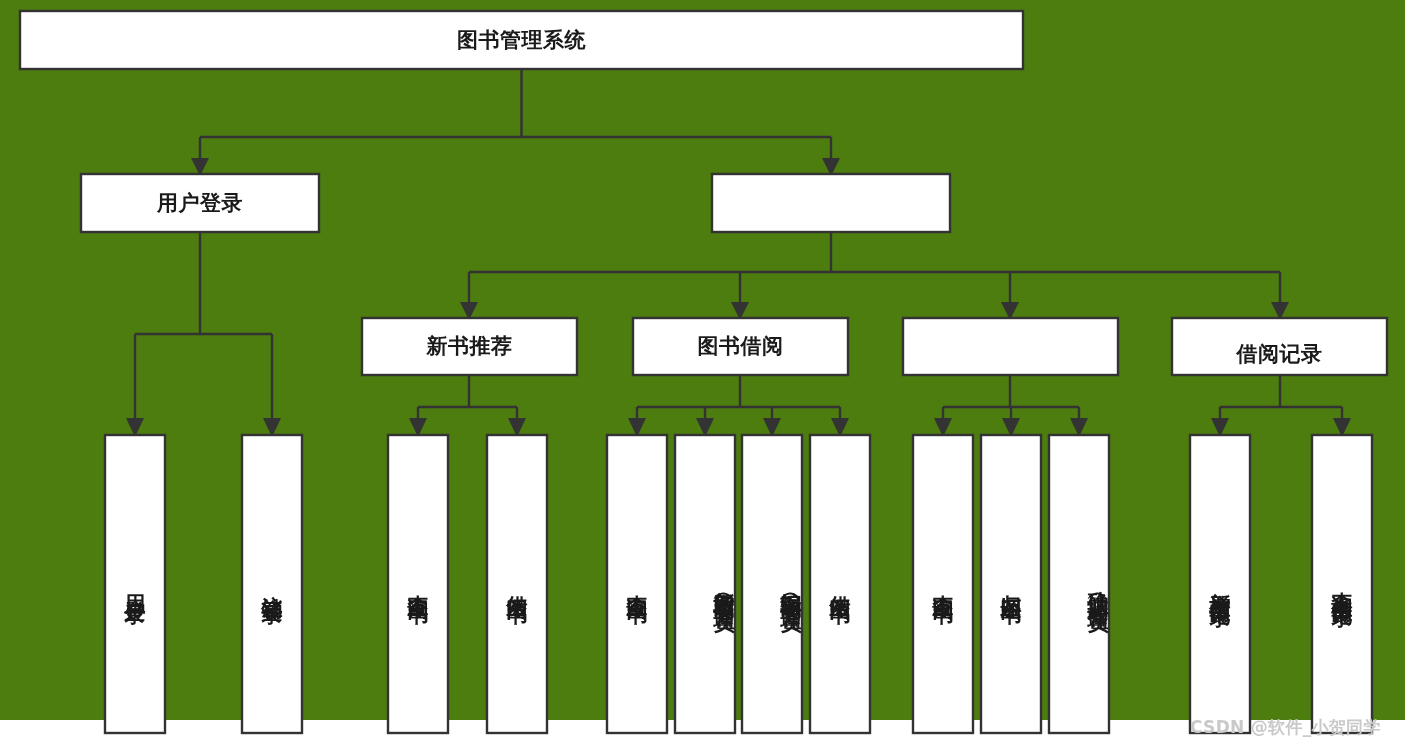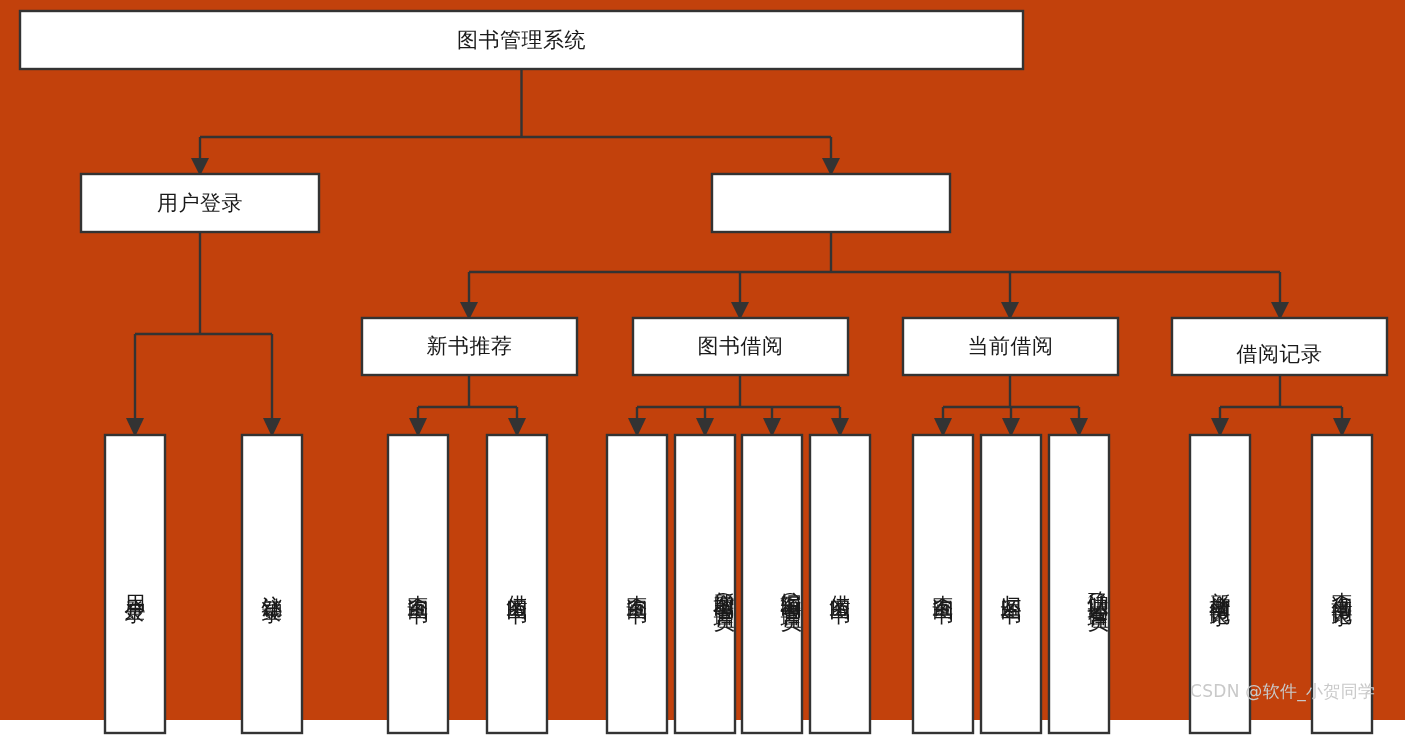--- a/index.html
+++ b/index.html
@@ -10,21 +10,22 @@
   body {
     width: 1405px;
     height: 747px;
     font-family: "DejaVu Sans", "Liberation Sans", sans-serif;
     overflow: hidden;
   }
   #diagram-root {
     position: relative;
     width: 1405px;
     height: 720px;
-    background: #c2410c;
+    background: #4d7c0f;
+    font-weight: bold;
   }
   svg#tree-svg {
     position: absolute;
     left: 0;
     top: 0;
     width: 1405px;
     height: 747px;
   }
   .node-box {
     fill: #ffffff;
@@ -180,32 +181,31 @@
     <rect class="node-box" x="1190" y="435" width="60" height="298"></rect>
     <rect class="node-box" x="1312" y="435" width="60" height="298"></rect>
   </svg>
 
   <div class="node-label-h" style="left:20px; top:11px; width:1003px; height:58px;">图书管理系统</div>
 
   <div class="node-label-h" style="left:81px; top:174px; width:238px; height:58px;">用户登录</div>
 
   <div class="node-label-h" style="left:362px; top:318px; width:215px; height:57px;">新书推荐</div>
   <div class="node-label-h" style="left:633px; top:318px; width:215px; height:57px;">图书借阅</div>
-  <div class="node-label-h" style="left:903px; top:318px; width:215px; height:57px;">当前借阅</div>
   <div class="node-label-h" style="left:1172px; top:326px; width:215px; height:57px;">借阅记录</div>
 
   <div class="node-label-v centered" style="left:105px; top:435px; width:60px; height:298px;">用户登录</div>
   <div class="node-label-v centered" style="left:242px; top:435px; width:60px; height:298px;">注销登录</div>
   <div class="node-label-v centered" style="left:388px; top:435px; width:60px; height:298px;">查询图书</div>
   <div class="node-label-v centered" style="left:487px; top:435px; width:60px; height:298px;">借阅图书</div>
   <div class="node-label-v centered" style="left:607px; top:435px; width:60px; height:298px;">查询图书</div>
   <div class="node-label-v" style="left:675px; top:441px; width:60px; height:292px;">新增图书（管理员）</div>
   <div class="node-label-v" style="left:742px; top:441px; width:60px; height:292px;">编辑图书（管理员）</div>
   <div class="node-label-v centered" style="left:810px; top:435px; width:60px; height:298px;">借阅图书</div>
   <div class="node-label-v centered" style="left:913px; top:435px; width:60px; height:298px;">查询图书</div>
   <div class="node-label-v centered" style="left:981px; top:435px; width:60px; height:298px;">归还图书</div>
   <div class="node-label-v" style="left:1049px; top:441px; width:60px; height:292px;">确认归还（管理员）</div>
   <div class="node-label-v centered" style="left:1190px; top:435px; width:60px; height:298px;">新增借阅记录</div>
   <div class="node-label-v centered" style="left:1312px; top:435px; width:60px; height:298px;">查询借阅记录</div>
 
-  <div class="watermark" style="left:1190px; top:680px;">CSDN @软件_小贺同学</div>
+  <div class="watermark" style="left:1190px; top:716px;">CSDN @软件_小贺同学</div>
 
 </div>
 
 </body></html>

